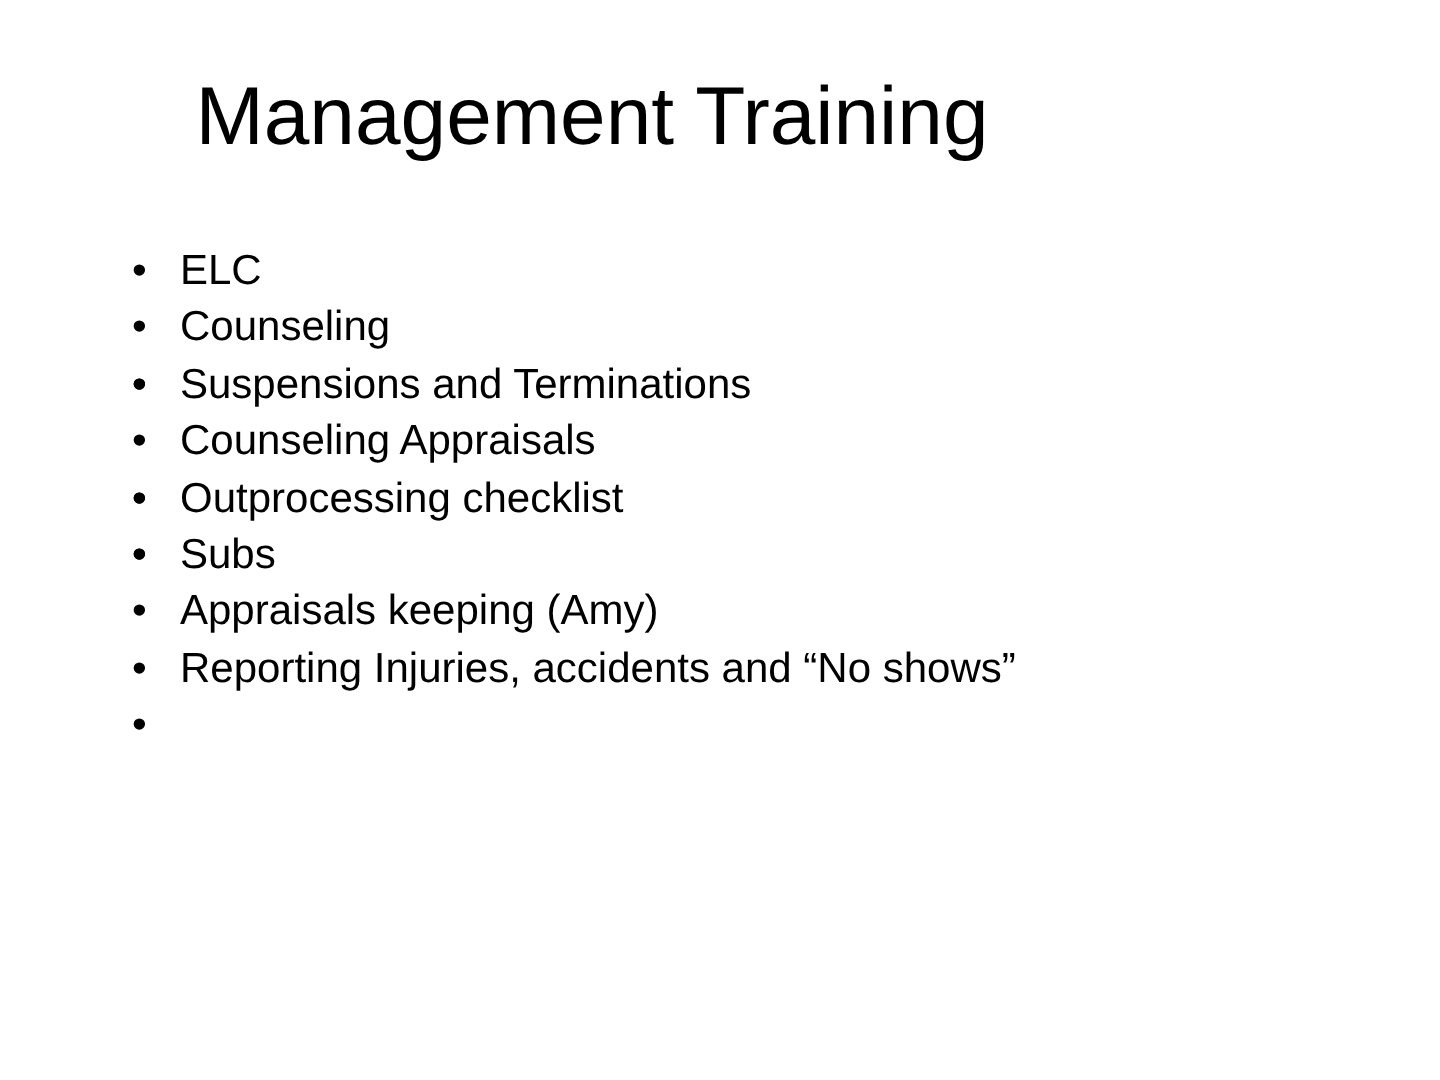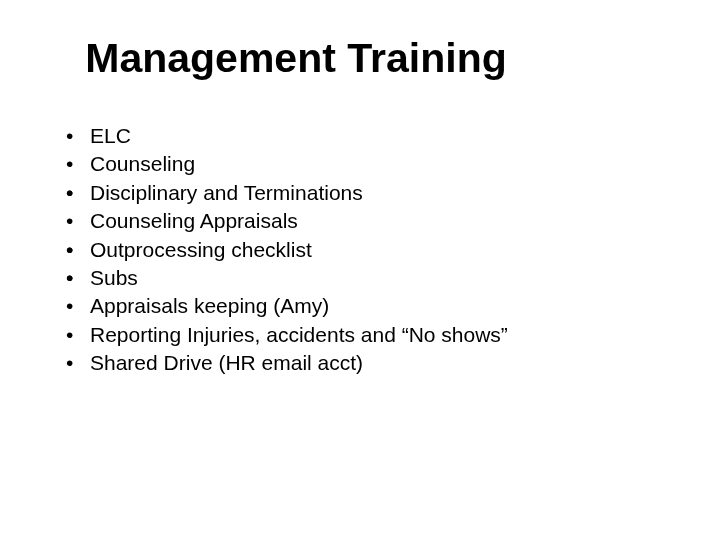--- a/index.html
+++ b/index.html
@@ -21,21 +21,21 @@
     box-sizing: border-box;
   }
   .slide-title {
     position: absolute;
     top: 34px;
     left: 0;
     width: 592px;
     text-align: center;
     font-size: 41px;
     line-height: 48px;
-    font-weight: bold;
+    font-weight: normal;
     letter-spacing: 0px;
     color: #000000;
   }
   .bullet-list {
     position: absolute;
     top: 122px;
     left: 58px;
     width: 640px;
     list-style: none;
     margin: 0;
@@ -59,23 +59,23 @@
 </style>
 </head>
 <body>
 
 <div class="slide">
   <div class="slide-title">Management Training</div>
   <ul class="bullet-list">
       <li class="bullet-item"><span class="dot">•</span><span>ELC</span></li>
       <li class="bullet-item"><span class="dot">•</span><span>Counseling</span></li>
       <li class="bullet-item"><span class="dot">•</span></li>
-      <li class="bullet-item"><span class="dot">•</span><span>Disciplinary and Terminations</span></li>
+      <li class="bullet-item"><span class="dot">•</span><span>Suspensions and Terminations</span></li>
       <li class="bullet-item"><span class="dot">•</span><span>Counseling Appraisals</span></li>
       <li class="bullet-item"><span class="dot">•</span></li>
       <li class="bullet-item"><span class="dot">•</span><span>Outprocessing checklist</span></li>
       <li class="bullet-item"><span class="dot">•</span></li>
       <li class="bullet-item"><span class="dot">•</span><span>Subs</span></li>
       <li class="bullet-item"><span class="dot">•</span><span>Appraisals keeping (Amy)</span></li>
       <li class="bullet-item"><span class="dot">•</span><span>Reporting Injuries, accidents and “No shows”</span></li>
-      <li class="bullet-item"><span class="dot">•</span><span>Shared Drive (HR email acct)</span></li>
+      <li class="bullet-item"><span class="dot">•</span></li>
     </ul>
 </div>
 
 </body></html>

